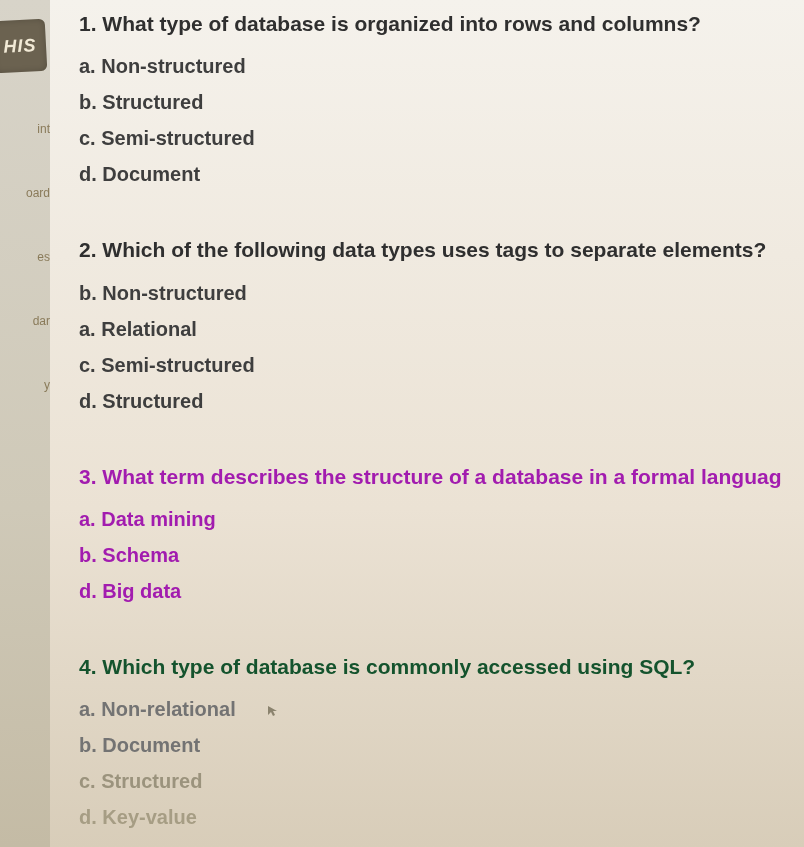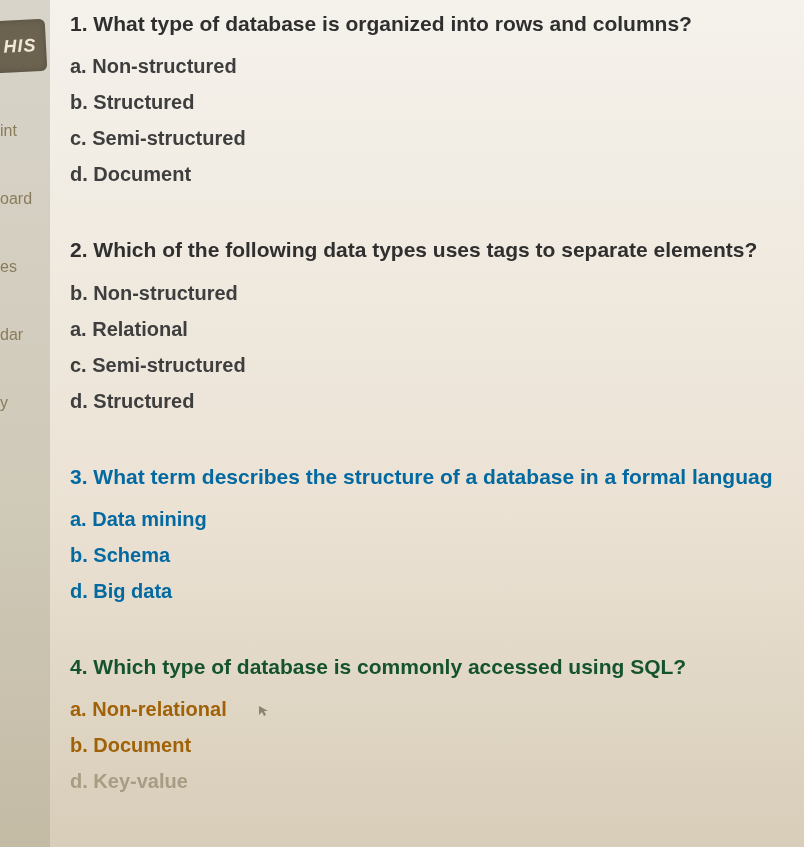--- a/index.html
+++ b/index.html
@@ -36,51 +36,51 @@
       display: flex;
       align-items: center;
       justify-content: center;
       transform: rotate(-3deg);
       margin-left: -10px;
       margin-top: 10px;
       letter-spacing: 1px;
       box-shadow: inset 0 0 6px rgba(0,0,0,.2);
     }
     .sidebar .item {
-      font-size: 16px;
+      font-size: 12px;
       color: #8a7b5a;
-      text-align: left;
+      text-align: right;
       width: 100%;
     }
     .content {
       flex: 1;
-      padding: 10px 0 0 20px;
+      padding: 10px 0 0 29px;
       color: #2b2b2b;
     }
     .question {
       margin-bottom: 44px;
     }
     .q-text {
       font-weight: 700;
       font-size: 21px;
       color: #2f2f2f;
       margin-bottom: 10px;
       line-height: 1.35;
     }
     .opt {
       font-size: 20px;
       color: #3e3e3e;
       line-height: 1.6;
       padding: 2px 0;
       font-weight: bold;
     }
-    .q3 .q-text, .q3 .opt { color: #0369a1; }
+    .q3 .q-text, .q3 .opt { color: #a21caf; }
     .q4 { color: #6f6a5d; }
     .q4 .q-text { color: #14532d; }
-    .q4 .opt { color: #a16207; }
+    .q4 .opt { color: #737373; }
     .q4 .opt.c { color: #9b937d; }
     .q4 .opt.d { color: #a69d84; }
     .cursor {
       display: inline-block;
       width: 12px; height: 12px;
       margin-left: 26px;
       vertical-align: middle;
     }
     .cursor svg { display:block; }
   </style>
@@ -137,16 +137,17 @@
     </div>
     <div class="opt">
       <span>a. Non-relational</span>
       <span class="cursor">
         <svg viewBox="0 0 12 12">
             <path d="M1 1 L1 10 L4 7 L6 11 L8 10 L6 6 L10 6 Z" fill="#8b836e"></path>
           </svg>
       </span>
     </div>
     <div class="opt">b. Document</div>
+    <div class="opt c">c. Structured</div>
     <div class="opt d">d. Key-value</div>
   </div>
 
 </div>
 
 </body></html>

